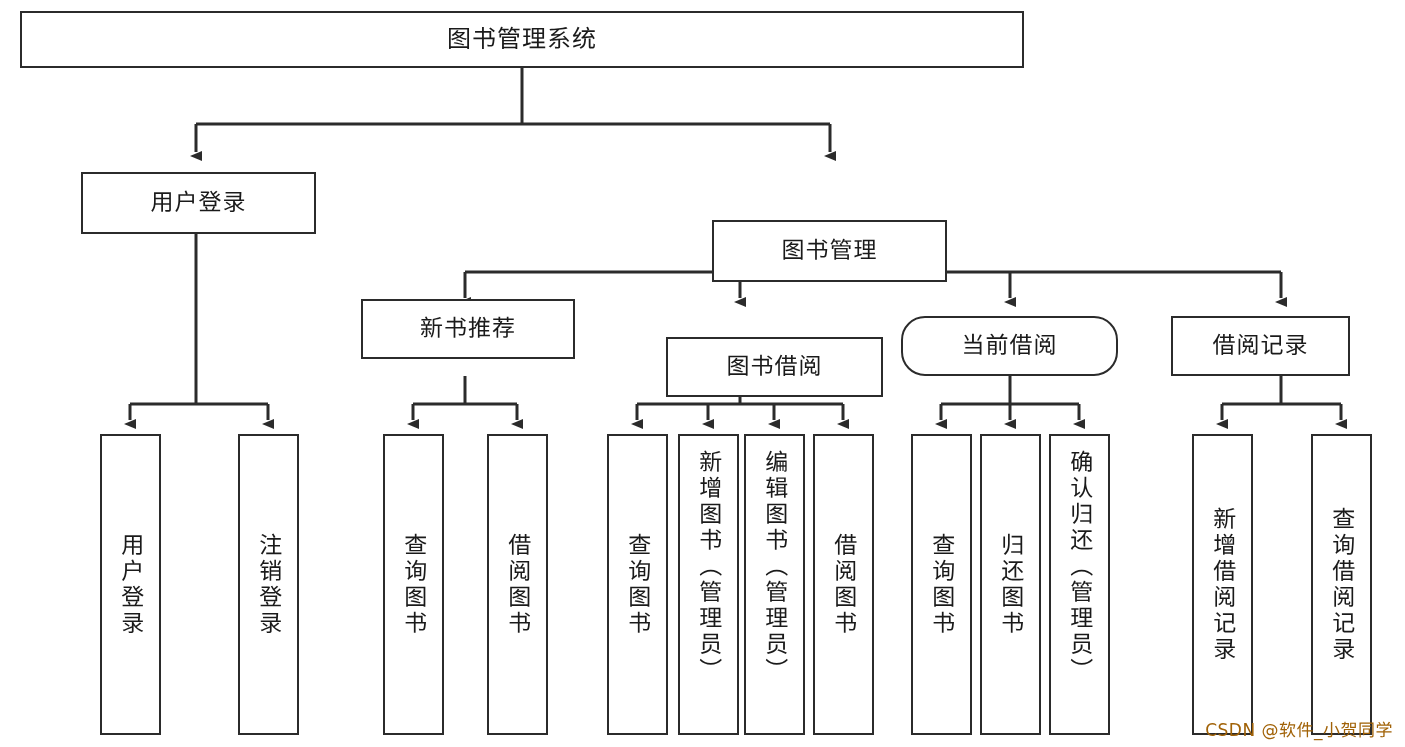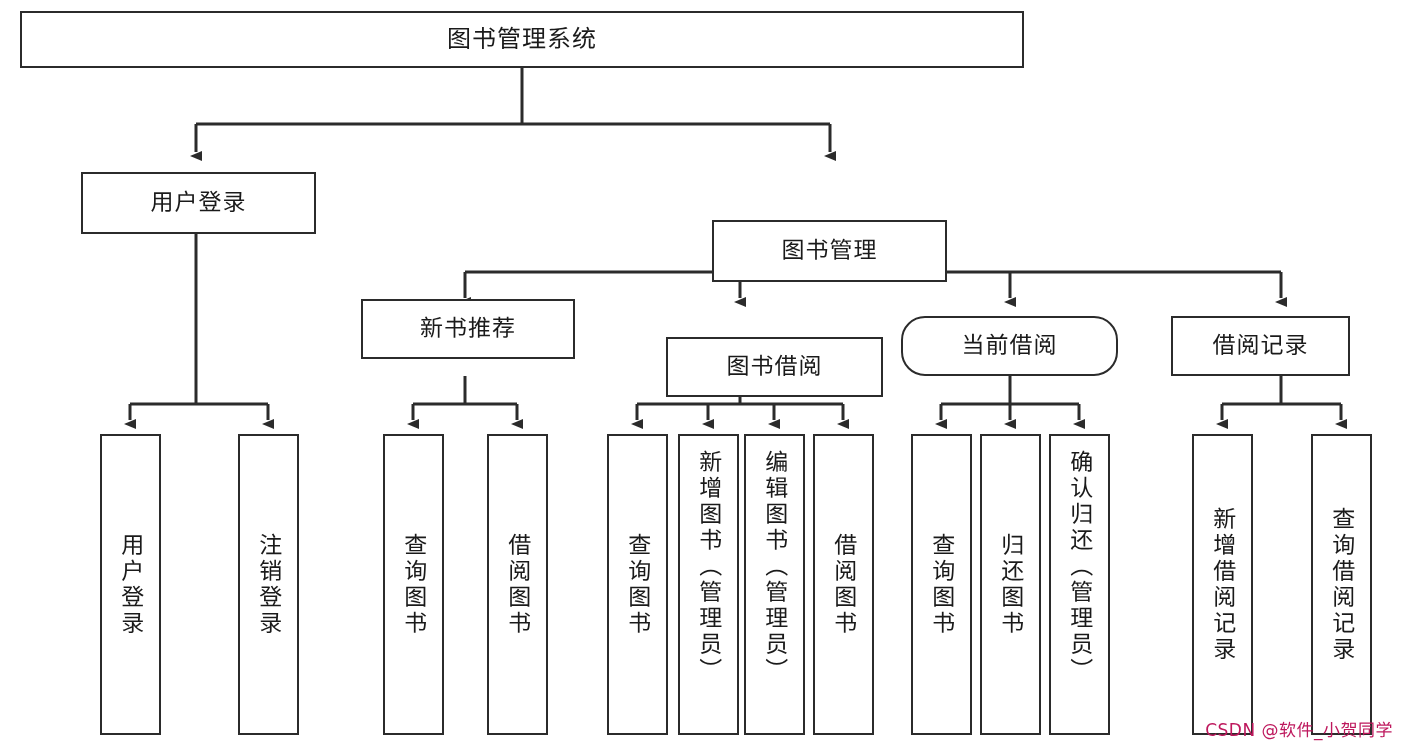--- a/index.html
+++ b/index.html
@@ -69,21 +69,21 @@
   .node.leaf.mid {
     align-items: center;
     padding-top: 0;
   }
   
   #watermark {
     position: absolute;
     right: 12px;
     bottom: 6px;
     font-size: 17px;
-    color: #be185d;
+    color: #a16207;
     letter-spacing: 0.5px;
     z-index: 5;
     user-select: none;
     white-space: nowrap;
     text-align: center;
   }
 </style>
 </head>
 <body>
 

